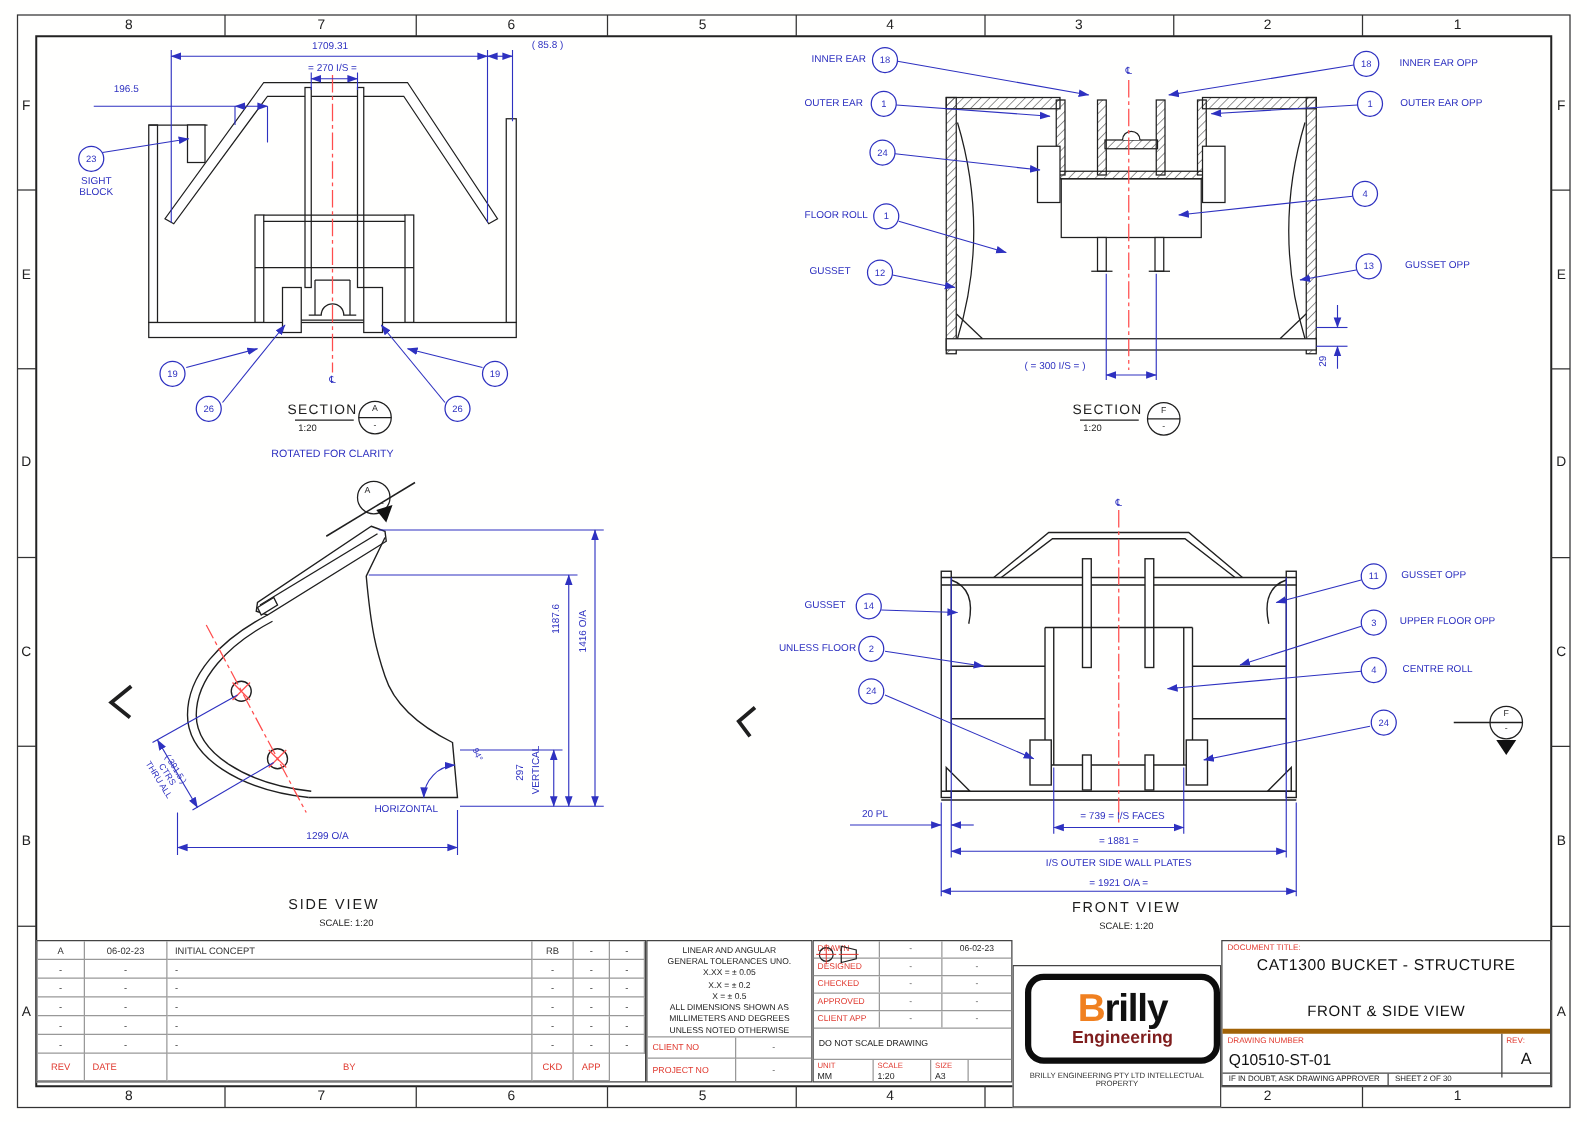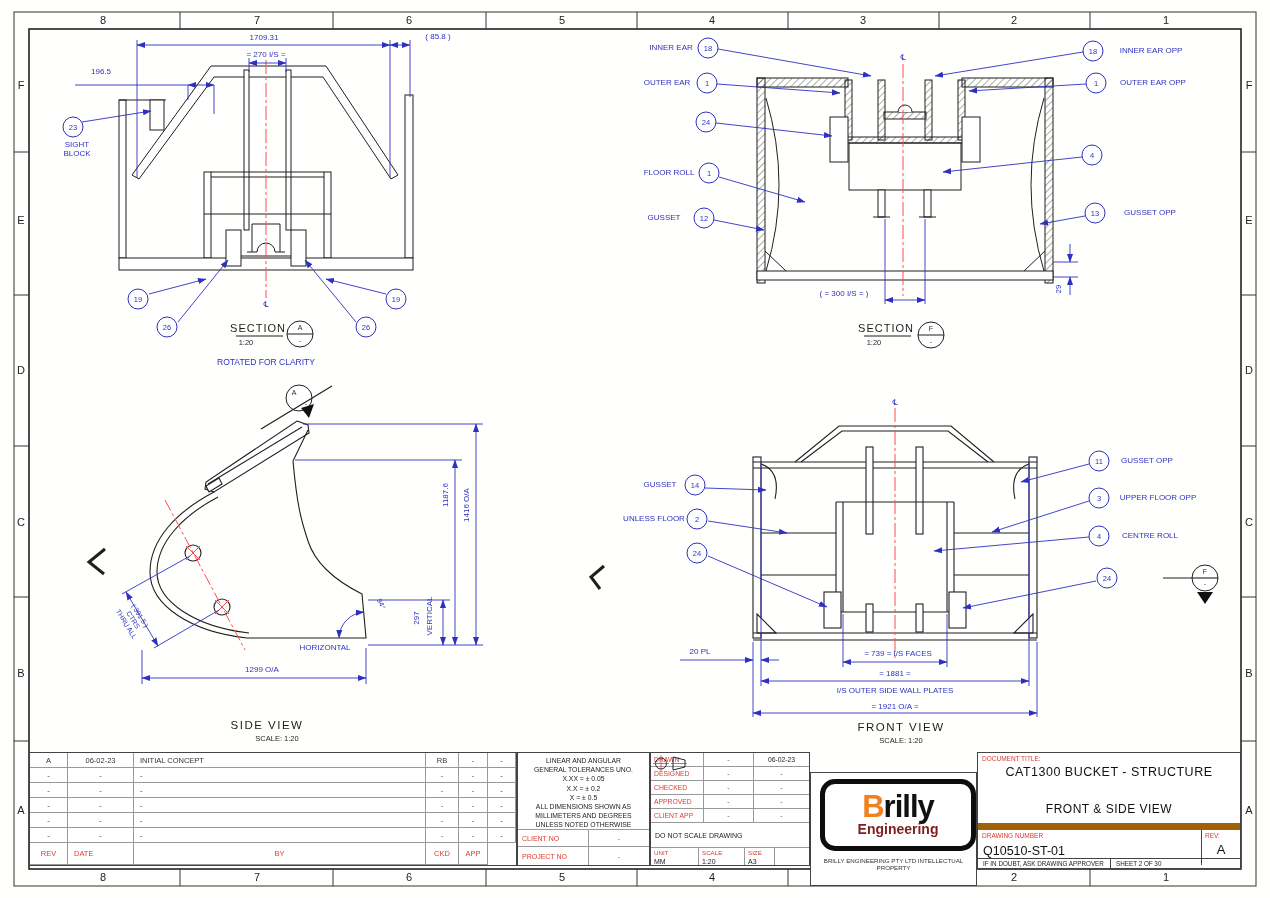--- a/index.html
+++ b/index.html
@@ -47,21 +47,21 @@
   .logo-box{position:absolute;left:9px;top:6px;width:146px;height:62px;border:5px solid #0d0d0d;border-radius:15px;
     background:#fff;display:flex;flex-direction:column;align-items:center;justify-content:center;}
   .brand{font-size:31px;font-weight:bold;color:#111;line-height:28px;letter-spacing:-1px;}
   .brand::first-letter{color:#f08020;}
   .eng{font-size:14px;font-weight:bold;color:#7f1d1d;}
   .ip{position:absolute;top:84px;left:0;right:0;text-align:center;font-size:6.2px;color:#333;}
   #title-block{left:977px;top:752px;width:264px;height:117px;}
   .redlab{position:absolute;font-size:6.5px;color:#e03a30;}
   .tb1{position:absolute;top:12px;left:0;right:0;text-align:center;font-size:12.5px;color:#111;letter-spacing:0.5px;}
   .tb2{position:absolute;top:49px;left:0;right:0;text-align:center;font-size:12px;color:#111;letter-spacing:0.5px;}
-  .tbrow2{position:absolute;top:70px;left:0;right:0;height:35px;border-top:7px solid #a16207;}
+  .tbrow2{position:absolute;top:70px;left:0;right:0;height:35px;border-top:4px solid #a16207;}
   .tbnum{position:absolute;top:14px;left:5px;font-size:12.5px;color:#111;}
   .revcell{position:absolute;top:0;right:0;width:38px;height:35px;border-left:1px solid #444;}
   .revA{position:absolute;top:12px;left:0;right:0;text-align:center;font-size:13px;color:#111;}
   .tbrow3{position:absolute;top:105px;left:0;right:0;bottom:0;border-top:1px solid #444;display:flex;}
   .tbrow3 div{font-size:6.3px;color:#222;display:flex;align-items:center;padding-left:5px;}
   .tbrow3 .d1{width:127px;border-right:1px solid #444;}
 </style>
 </head>
 <body>
 

